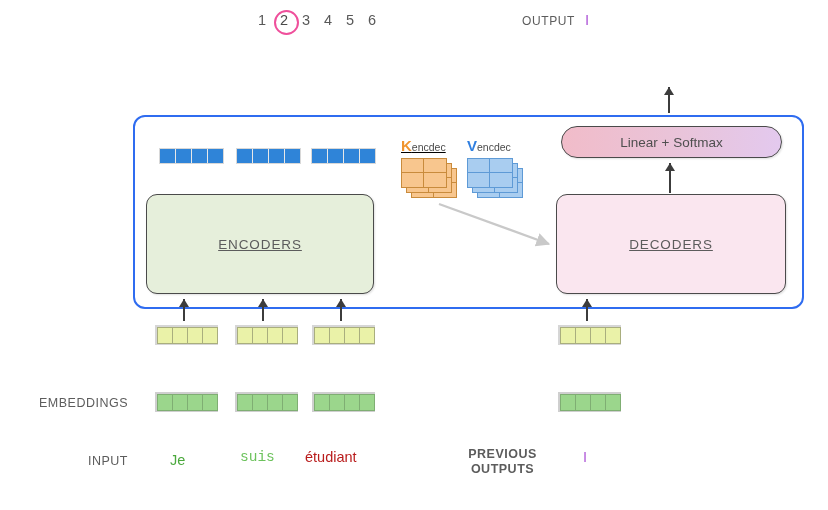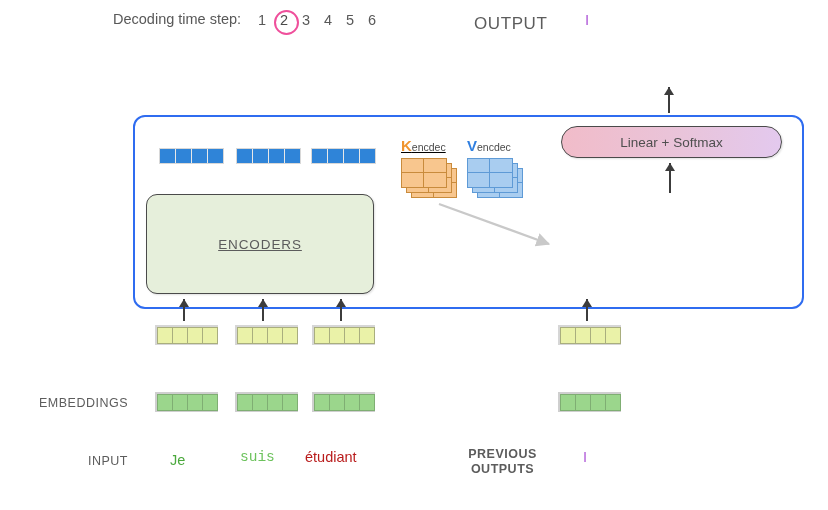--- a/index.html
+++ b/index.html
@@ -21,22 +21,22 @@
     font-size:14.5px;color:#585858;position:relative;
   }
   .step.active{color:#4a4a4a;}
   .step.active::before{
     content:"";position:absolute;left:50%;top:50%;
     width:21px;height:21px;margin-left:-10.5px;margin-top:-10.5px;
     border:2px solid #ef4f9b;border-radius:50%;
   }
 
   .output-label{
-    position:absolute;left:474px;top:14px;
-    font-size:17px;letter-spacing:.6px;color:#5c5c5c;
+    position:absolute;left:522px;top:14px;
+    font-size:12px;letter-spacing:.6px;color:#5c5c5c;
   }
   .output-token{
     position:absolute;left:585px;top:11px;
     font-size:15px;color:#b05ad8;
   }
 
   
   .bluebox{
     position:absolute;left:133px;top:115px;width:667px;height:190px;
     border:2.5px solid #2f6cf0;border-radius:12px;background:#ffffff;
@@ -119,21 +119,20 @@
   .w-je{color:#4aa83c;}
   .w-suis{color:#6cc25c;}
   .w-etud{color:#b91c1c;}
   .prev-token{color:#b05ad8;font-size:14.5px;position:absolute;}
 </style>
 </head>
 <body>
 
 <div class="stage">
 
-  <div class="timestep-label">Decoding time step:</div>
 
   <div class="steps">
     <div class="step">1</div>
     <div class="step active">2</div>
     <div class="step">3</div>
     <div class="step">4</div>
     <div class="step">5</div>
     <div class="step">6</div>
   </div>
 
@@ -228,20 +227,21 @@
   </svg>
 
   <div class="pill">Linear + Softmax</div>
 
   <div class="arrow" style="left:663px;top:163px;width:14px;height:30px;">
     <div class="shaft" style="height:30px;"></div>
     <div class="head"></div>
   </div>
 
   <div class="bigbox encoders">ENCODERS</div>
+  <div class="bigbox decoders">DECODERS</div>
 
 
   <div class="vec yellow" style="left:155px;top:325px;">
       <i></i>
       <i></i>
       <i></i>
       <i></i>
     </div>
   <div class="vec yellow" style="left:235px;top:325px;">
       <i></i>

